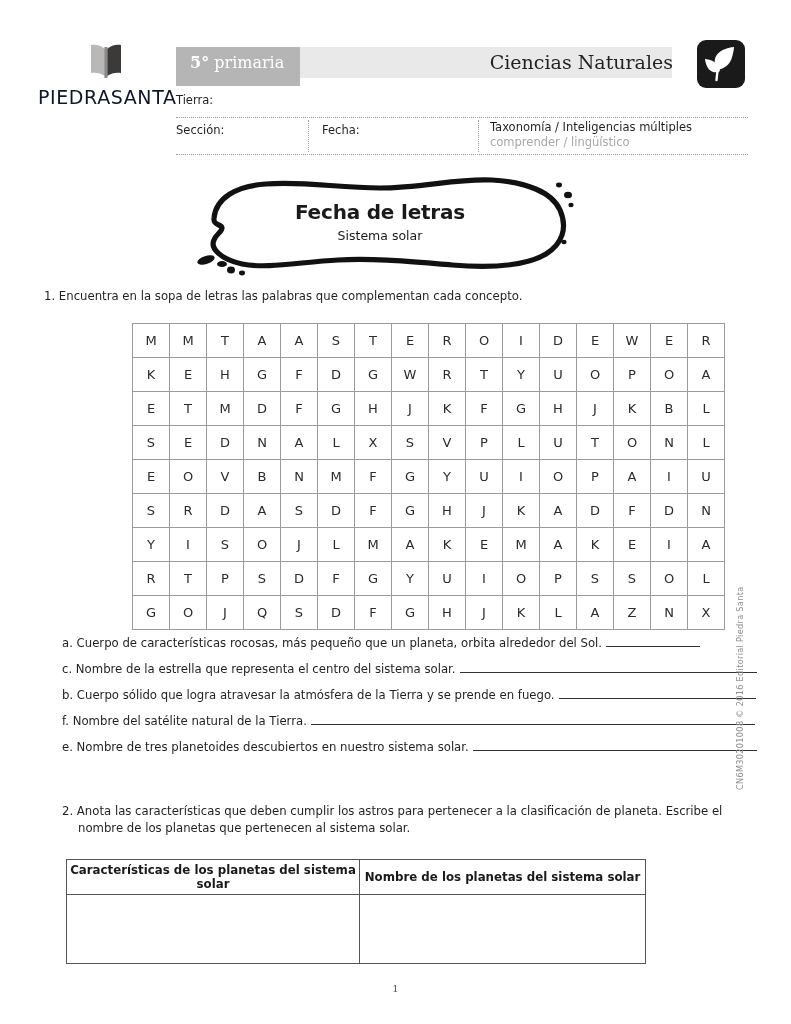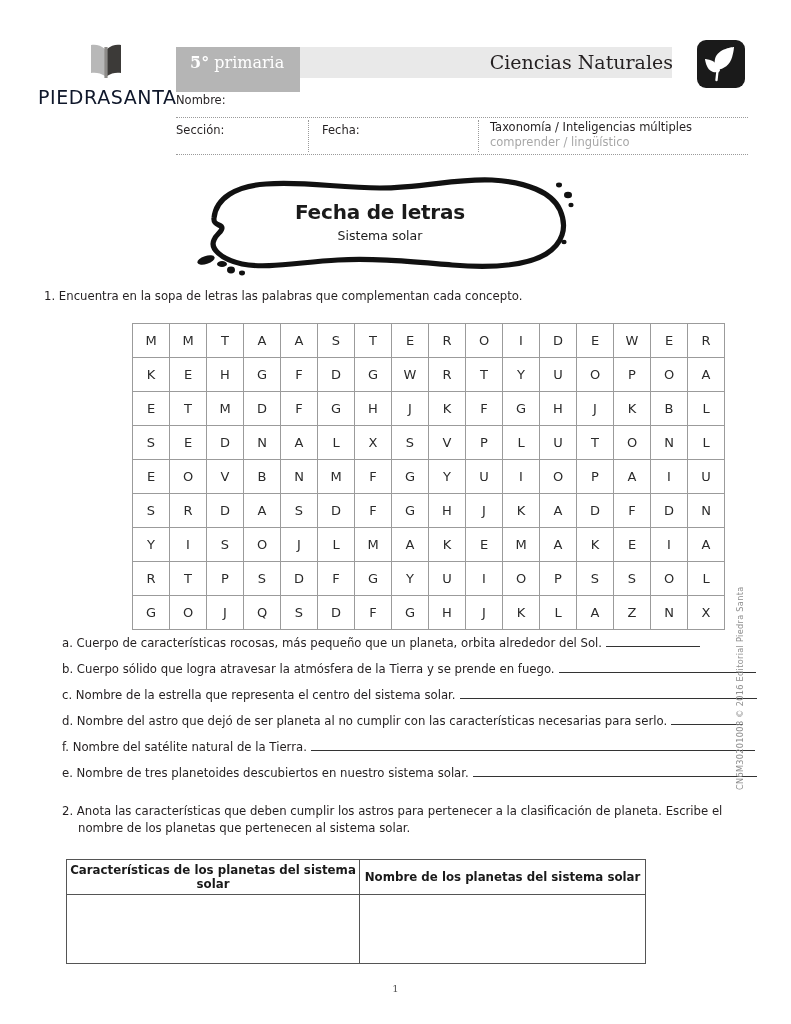--- a/index.html
+++ b/index.html
@@ -45,21 +45,21 @@
   .grade-bar {
     position: absolute;
     left: 176px; top: 47px;
     height: 31px;
     width: 496px;
     background: #e9e9e9;
   }
   .grade-box {
     position: absolute;
     left: 176px; top: 47px;
-    height: 45px;
+    height: 39px;
     width: 124px;
     background: #b5b5b5;
     box-sizing: border-box;
     padding-left: 14px;
     line-height: 31px;
     font-family: "DejaVu Serif", serif;
     font-size: 16px;
     color: #ffffff;
   }
   .grade-box b { font-weight: 700; }
@@ -277,21 +277,21 @@
   <div class="subject-icon">
     <svg width="34" height="36" viewBox="0 0 34 36">
       <path d="M30 1 C30 1 14 2 11 13 C9.5 19 13 24 13 24 C13 24 22 23 26 16 C29.5 10 30 1 30 1 Z" fill="#ffffff"></path>
       <path d="M1 13 C1 13 2 24 9 26 C13 27 16 25 16 25 C16 25 14 18 9.5 15.5 C6 13.6 1 13 1 13 Z" fill="#ffffff"></path>
       <path d="M12.5 34 C12.5 26 15 16 26 6" stroke="#ffffff" stroke-width="2.4" fill="none" stroke-linecap="round"></path>
     </svg>
   </div>
 
   <div class="form-area">
     <div class="form-row">
-      <span class="form-label" style="left:0;">Nombre:</span>
+      <span class="form-label" style="left:0;">Tierra:</span>
       <span class="form-label" style="left:68px;"></span>
     </div>
     <div class="form-row tall">
       <span class="form-label" style="left:0;">Sección:</span>
       <span class="form-label" style="left:66px;"></span>
       <span class="cell-divider" style="left:132px;"></span>
       <span class="form-label" style="left:146px;">Fecha:</span>
       <span class="form-label" style="left:200px;"></span>
       <span class="cell-divider" style="left:302px;"></span>
       <span class="objective">
@@ -495,23 +495,22 @@
         <td>A</td>
         <td>Z</td>
         <td>N</td>
         <td>X</td>
       </tr>
     </tbody>
 </table>
 
 <div class="questions">
     <div class="qline"><span class="qtext">a. Cuerpo de características rocosas, más pequeño que un planeta, orbita alrededor del Sol.</span><span class="qrule" style="width: 94px;"></span></div>
+    <div class="qline"><span class="qtext">c. Nombre de la estrella que representa el centro del sistema solar.</span><span class="qrule" style="width: 297px;"></span></div>
     <div class="qline"><span class="qtext">b. Cuerpo sólido que logra atravesar la atmósfera de la Tierra y se prende en fuego.</span><span class="qrule" style="width: 197px;"></span></div>
-    <div class="qline"><span class="qtext">c. Nombre de la estrella que representa el centro del sistema solar.</span><span class="qrule" style="width: 297px;"></span></div>
-    <div class="qline"><span class="qtext">d. Nombre del astro que dejó de ser planeta al no cumplir con las características  necesarias para serlo.</span><span class="qrule" style="width: 72px;"></span></div>
     <div class="qline"><span class="qtext">f. Nombre del satélite natural de la Tierra.</span><span class="qrule" style="width: 444px;"></span></div>
     <div class="qline"><span class="qtext">e. Nombre de tres planetoides descubiertos en nuestro sistema solar.</span><span class="qrule" style="width: 284px;"></span></div>
   </div>
 
 <div class="instruction" id="instr2">2. Anota las características que deben cumplir los astros para pertenecer a la clasificación de planeta. Escribe el nombre de los planetas que pertenecen al sistema solar.</div>
 
 <table class="answer-table">
   <thead>
     <tr>
       <th class="col-a">Características de los planetas del sistema solar</th>

